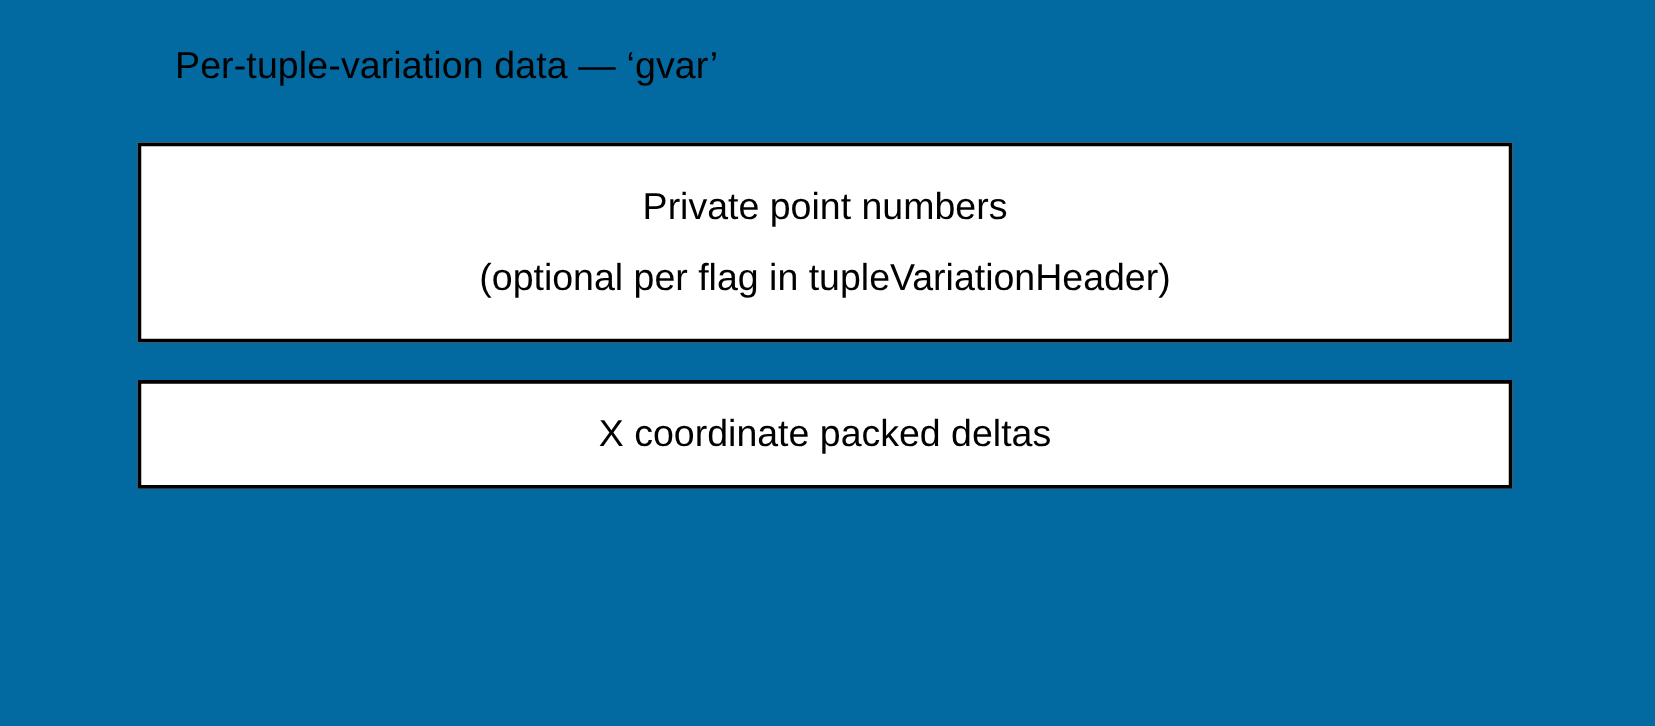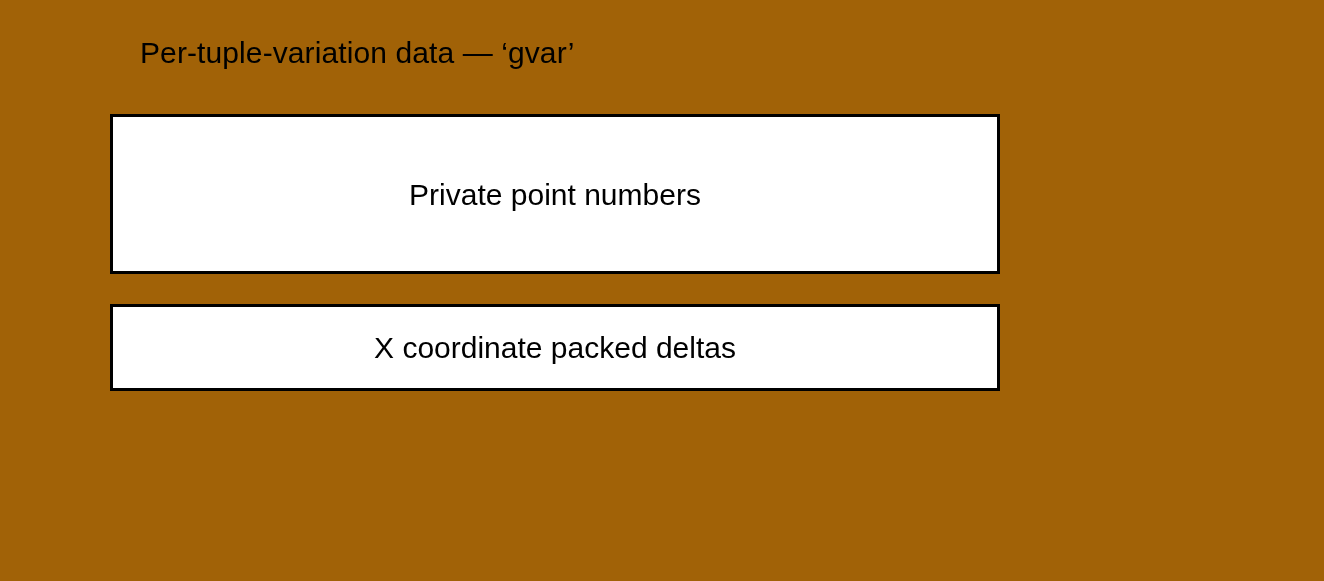--- a/index.html
+++ b/index.html
@@ -11,36 +11,36 @@
     height: 581px;
     background: #d6d6d6;
     font-family: "Liberation Sans", sans-serif;
     color: #000000;
     overflow: hidden;
   }
   #canvas {
     position: relative;
     width: 1324px;
     height: 581px;
-    background: #a16207;
+    background: #0369a1;
   }
   #diagram-title {
     position: absolute;
     left: 140px;
     top: 33px;
     font-size: 30px;
     line-height: 40px;
     letter-spacing: 0.1px;
     white-space: nowrap;
     color: #000000;
   }
   .struct-box {
     position: absolute;
     left: 110px;
-    width: 890px;
+    width: 1100px;
     background: #ffffff;
     border: 3px solid #000000;
     box-sizing: border-box;
     display: flex;
     flex-direction: column;
     align-items: center;
     justify-content: center;
     text-align: center;
   }
   #box-private-point-numbers {
@@ -64,20 +64,21 @@
 </style>
 </head>
 <body>
 
 <div id="canvas">
 
   <div id="diagram-title">Per-tuple-variation data — ‘gvar’</div>
 
   <div class="struct-box" id="box-private-point-numbers">
     <div class="box-line">Private point numbers</div>
+    <div class="box-line">(optional per flag in tupleVariationHeader)</div>
   </div>
 
   <div class="struct-box" id="box-x-deltas">
     <div class="box-line">X coordinate packed deltas</div>
   </div>
 
 
 </div>
 
 </body></html>

